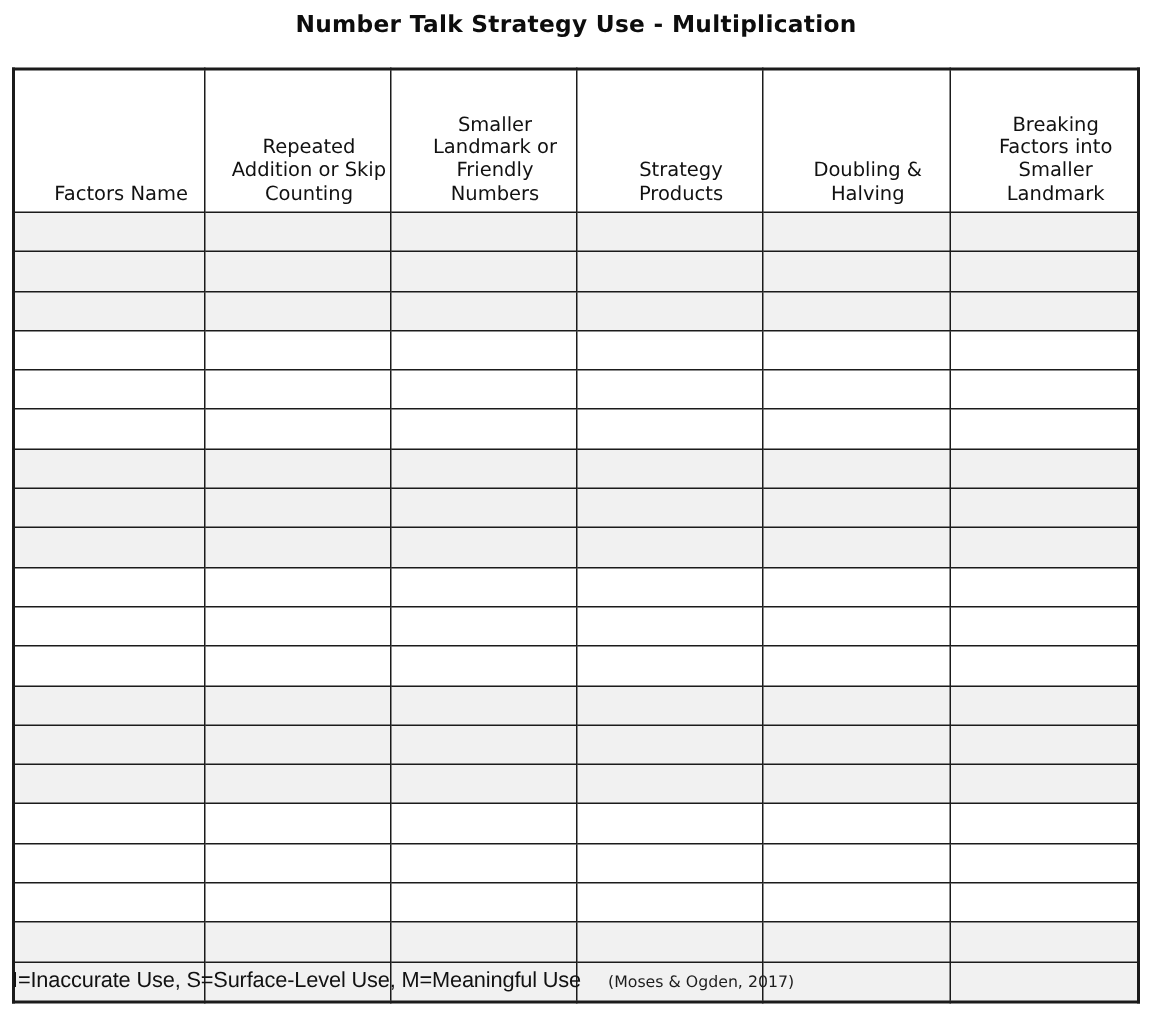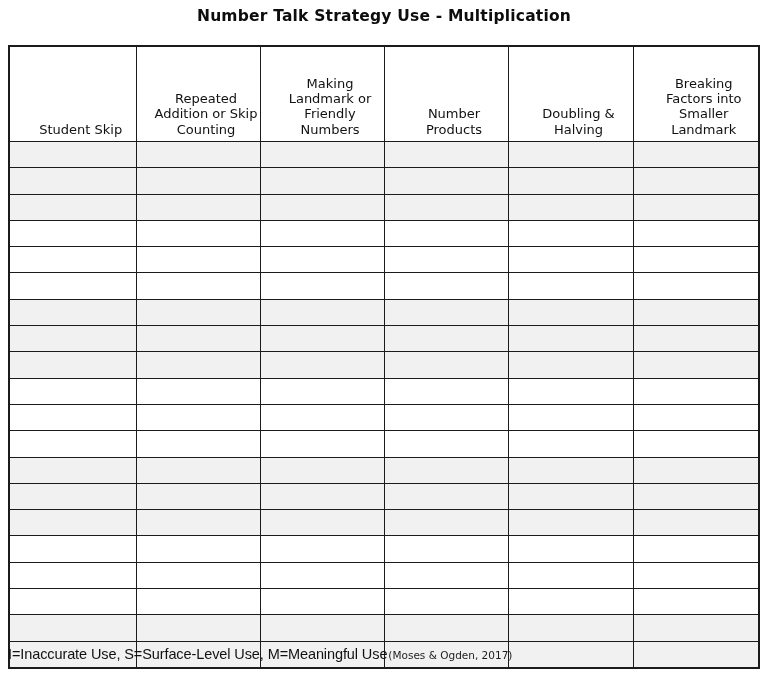--- a/index.html
+++ b/index.html
@@ -102,21 +102,21 @@
     font-size: 14.5px;
     font-weight: normal;
     color: #111111;
     font-family: Liberation Sans, sans-serif;
     letter-spacing: -0.1px;
   }
   .legend .legend-citation {
     font-size: 10.5px;
     color: #1d1d1d;
     font-family: "DejaVu Sans", "Liberation Sans", sans-serif;
-    margin-left: 1px;
+    margin-left: 18px;
   }
 </style>
 </head>
 <body>
 
 <div class="page">
 
   <div class="title">Number Talk Strategy Use - Multiplication</div>
 
   <div class="table-wrap">
@@ -124,24 +124,24 @@
       <colgroup>
         <col class="c0">
           <col class="c1">
           <col class="c2">
         <col class="c3">
           <col class="c4">
           <col class="c5">
       </colgroup>
       <thead>
         <tr>
-          <th>Student Skip</th>
+          <th>Factors Name</th>
           <th>Repeated Addition or Skip Counting</th>
-          <th>Making Landmark or Friendly Numbers</th>
-          <th>Number Products</th>
+          <th>Smaller Landmark or Friendly Numbers</th>
+          <th>Strategy Products</th>
           <th>Doubling &amp; Halving</th>
           <th>Breaking Factors into Smaller Landmark</th>
         </tr>
       </thead>
       <tbody id="table-body">
           <tr class="shaded">
             <td></td>
             <td></td>
             <td></td>
             <td></td>

